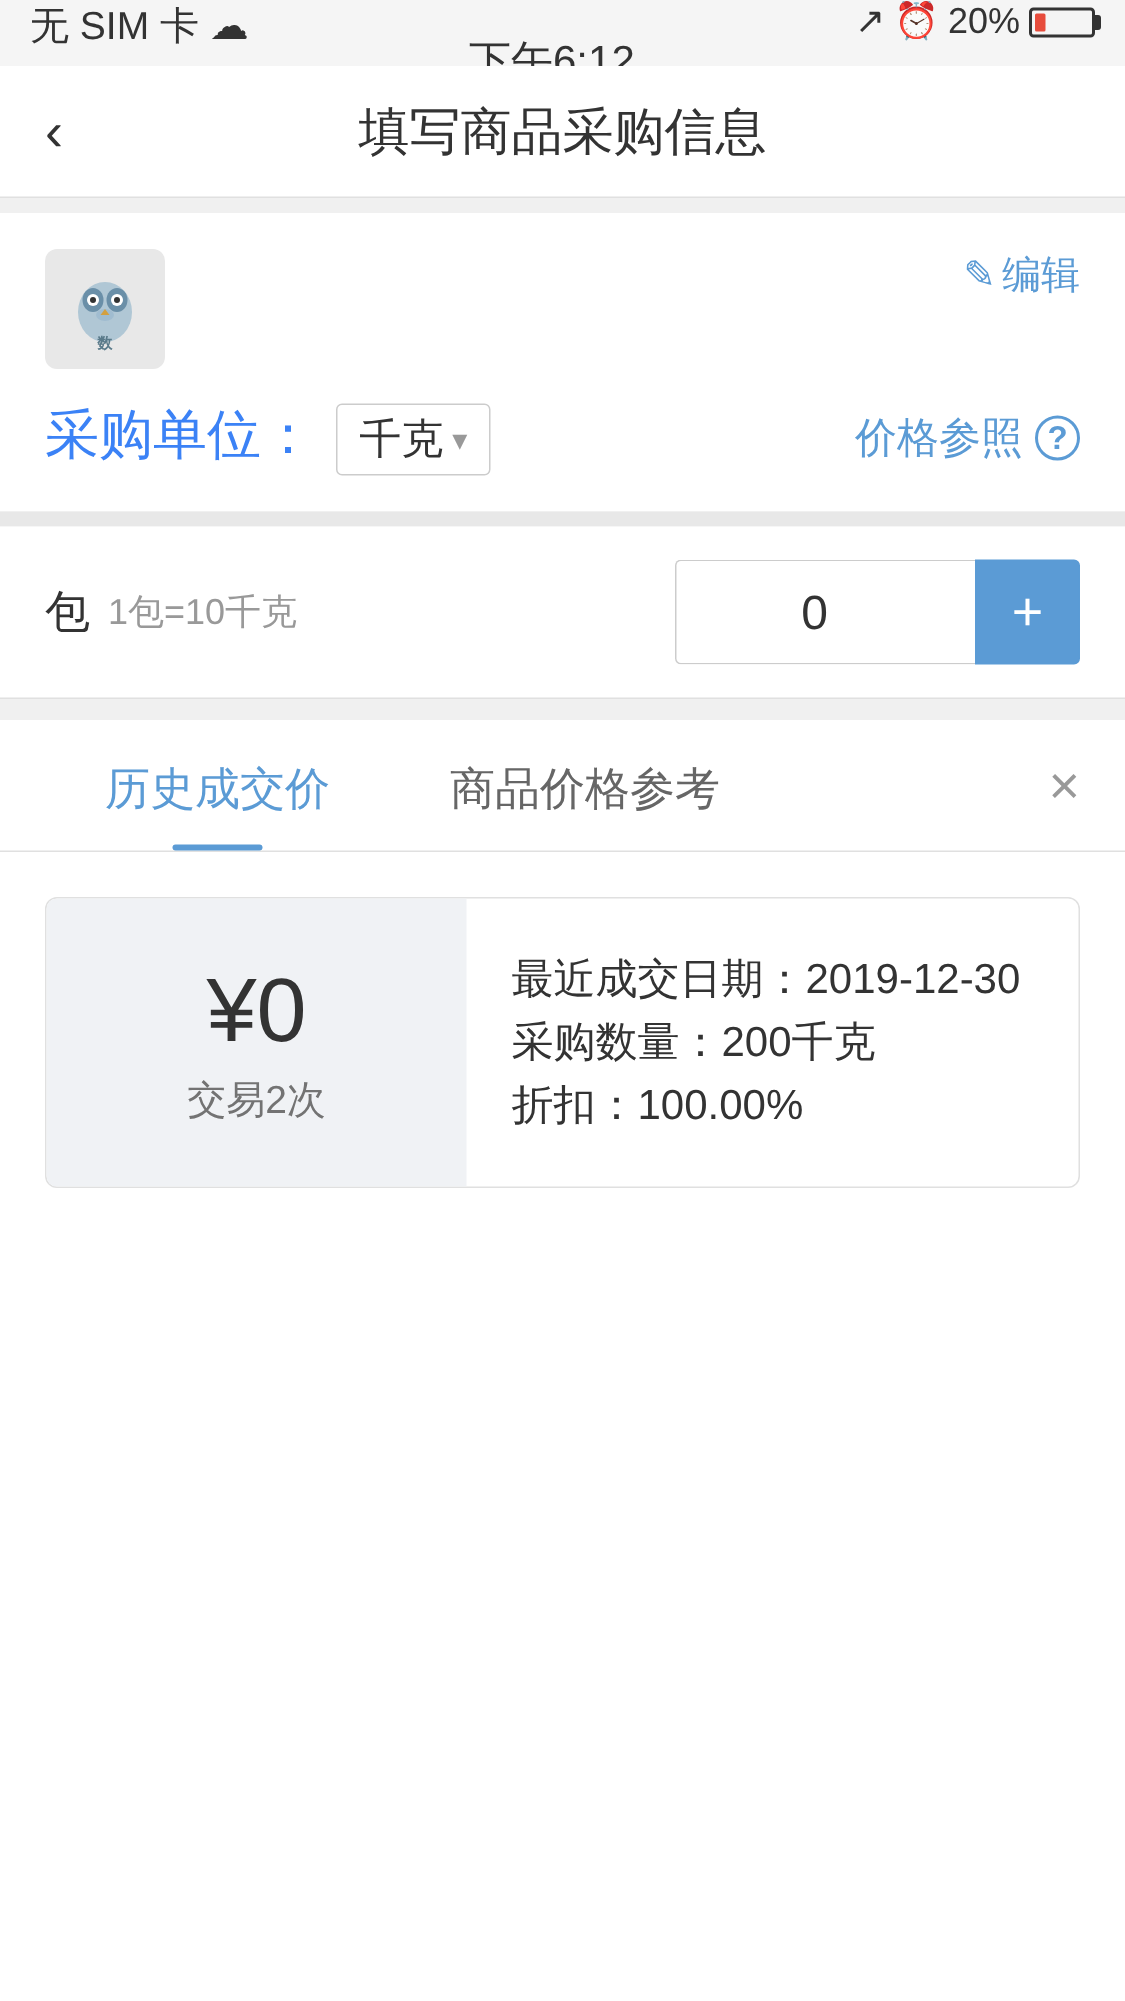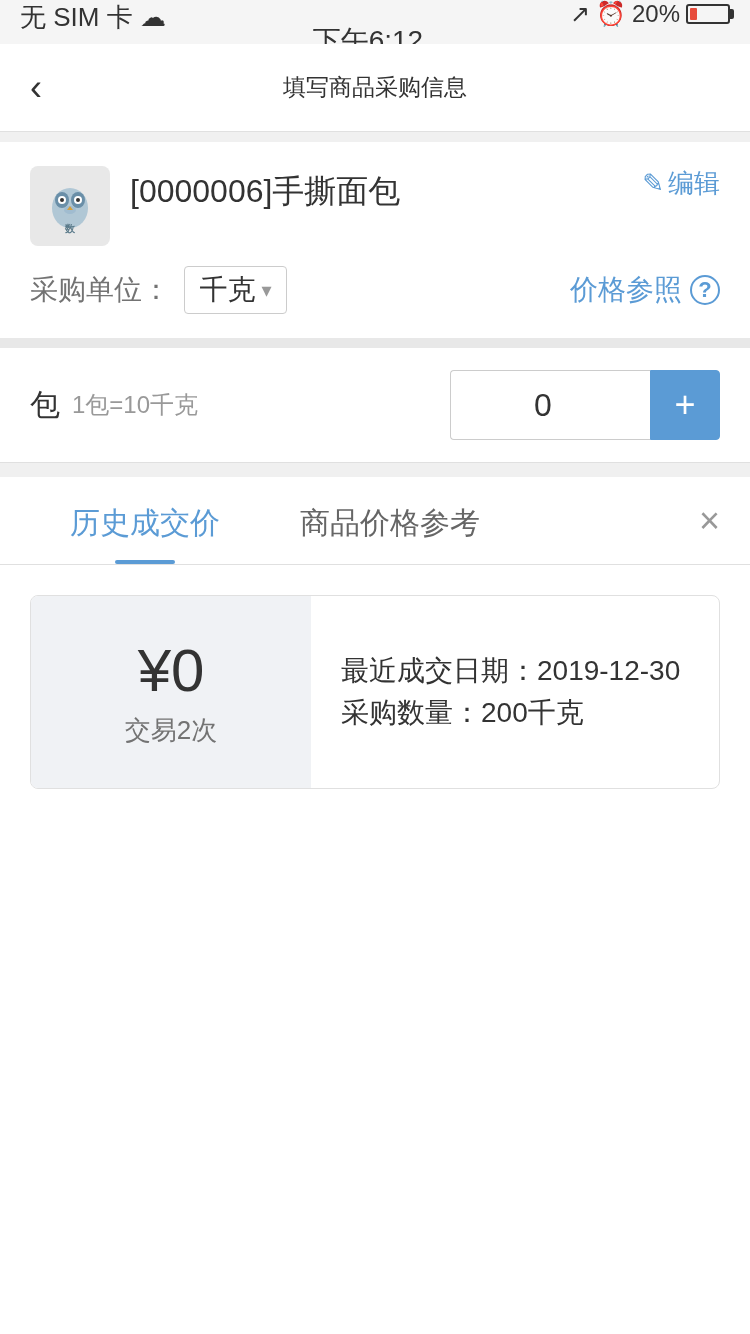--- a/index.html
+++ b/index.html
@@ -82,21 +82,21 @@
     .nav-back {
       font-size: 36px;
       color: #333;
       cursor: pointer;
       padding: 10px 20px 10px 0;
     }
     .nav-title {
       position: absolute;
       left: 50%;
       transform: translateX(-50%);
-      font-size: 23px;
+      font-size: 34px;
       font-weight: 500;
       color: #333;
     }
 
     
     .product-section {
       background: #fff;
       margin-top: 10px;
       padding: 24px 30px;
     }
@@ -142,22 +142,22 @@
       gap: 4px;
       flex-shrink: 0;
     }
     .product-unit-row {
       display: flex;
       align-items: center;
       justify-content: space-between;
       margin-top: 10px;
     }
     .unit-label {
-      font-size: 28px;
-      color: #737373;
+      font-size: 36px;
+      color: #3b82f6;
     }
     .unit-select {
       display: inline-flex;
       align-items: center;
       border: 1px solid #ccc;
       border-radius: 4px;
       padding: 4px 14px;
       font-size: 28px;
       color: #333;
       background: #fff;
@@ -374,21 +374,20 @@
           <ellipse cx="38" cy="24" rx="7" ry="8" fill="#6a8fa8"></ellipse>
           <circle cx="22" cy="24" r="4" fill="white"></circle>
           <circle cx="38" cy="24" r="4" fill="white"></circle>
           <circle cx="22" cy="24" r="2" fill="#333"></circle>
           <circle cx="38" cy="24" r="2" fill="#333"></circle>
           <ellipse cx="30" cy="34" rx="6" ry="4" fill="#a0bcd0"></ellipse>
           <polygon points="30,30 27,34 33,34" fill="#d4a040"></polygon>
           <text x="30" y="56" text-anchor="middle" font-size="10" fill="#5a7a8a" font-weight="bold">数</text>
         </svg>
       </div>
-      <span class="product-name">[0000006]手撕面包</span>
     </div>
     <span class="product-edit">
       <span>✎</span>
       <span>编辑</span>
     </span>
   </div>
   <div class="product-unit-row">
     <div>
       <span class="unit-label">采购单位：</span>
       <span class="unit-select">
@@ -427,18 +426,21 @@
         <div class="transaction-price">¥0</div>
         <div class="transaction-count">交易2次</div>
       </div>
       <div class="transaction-right">
         <div class="transaction-detail">
           <span>最近成交日期：</span><span>2019-12-30</span>
         </div>
         <div class="transaction-detail">
           <span>采购数量：</span><span>200千克</span>
         </div>
+        <div class="transaction-detail">
+          <span>折扣：</span><span>100.00%</span>
+        </div>
       </div>
     </div>
   </div>
 </div>
 
 <div class="page-background"></div>
 
 </body></html>

